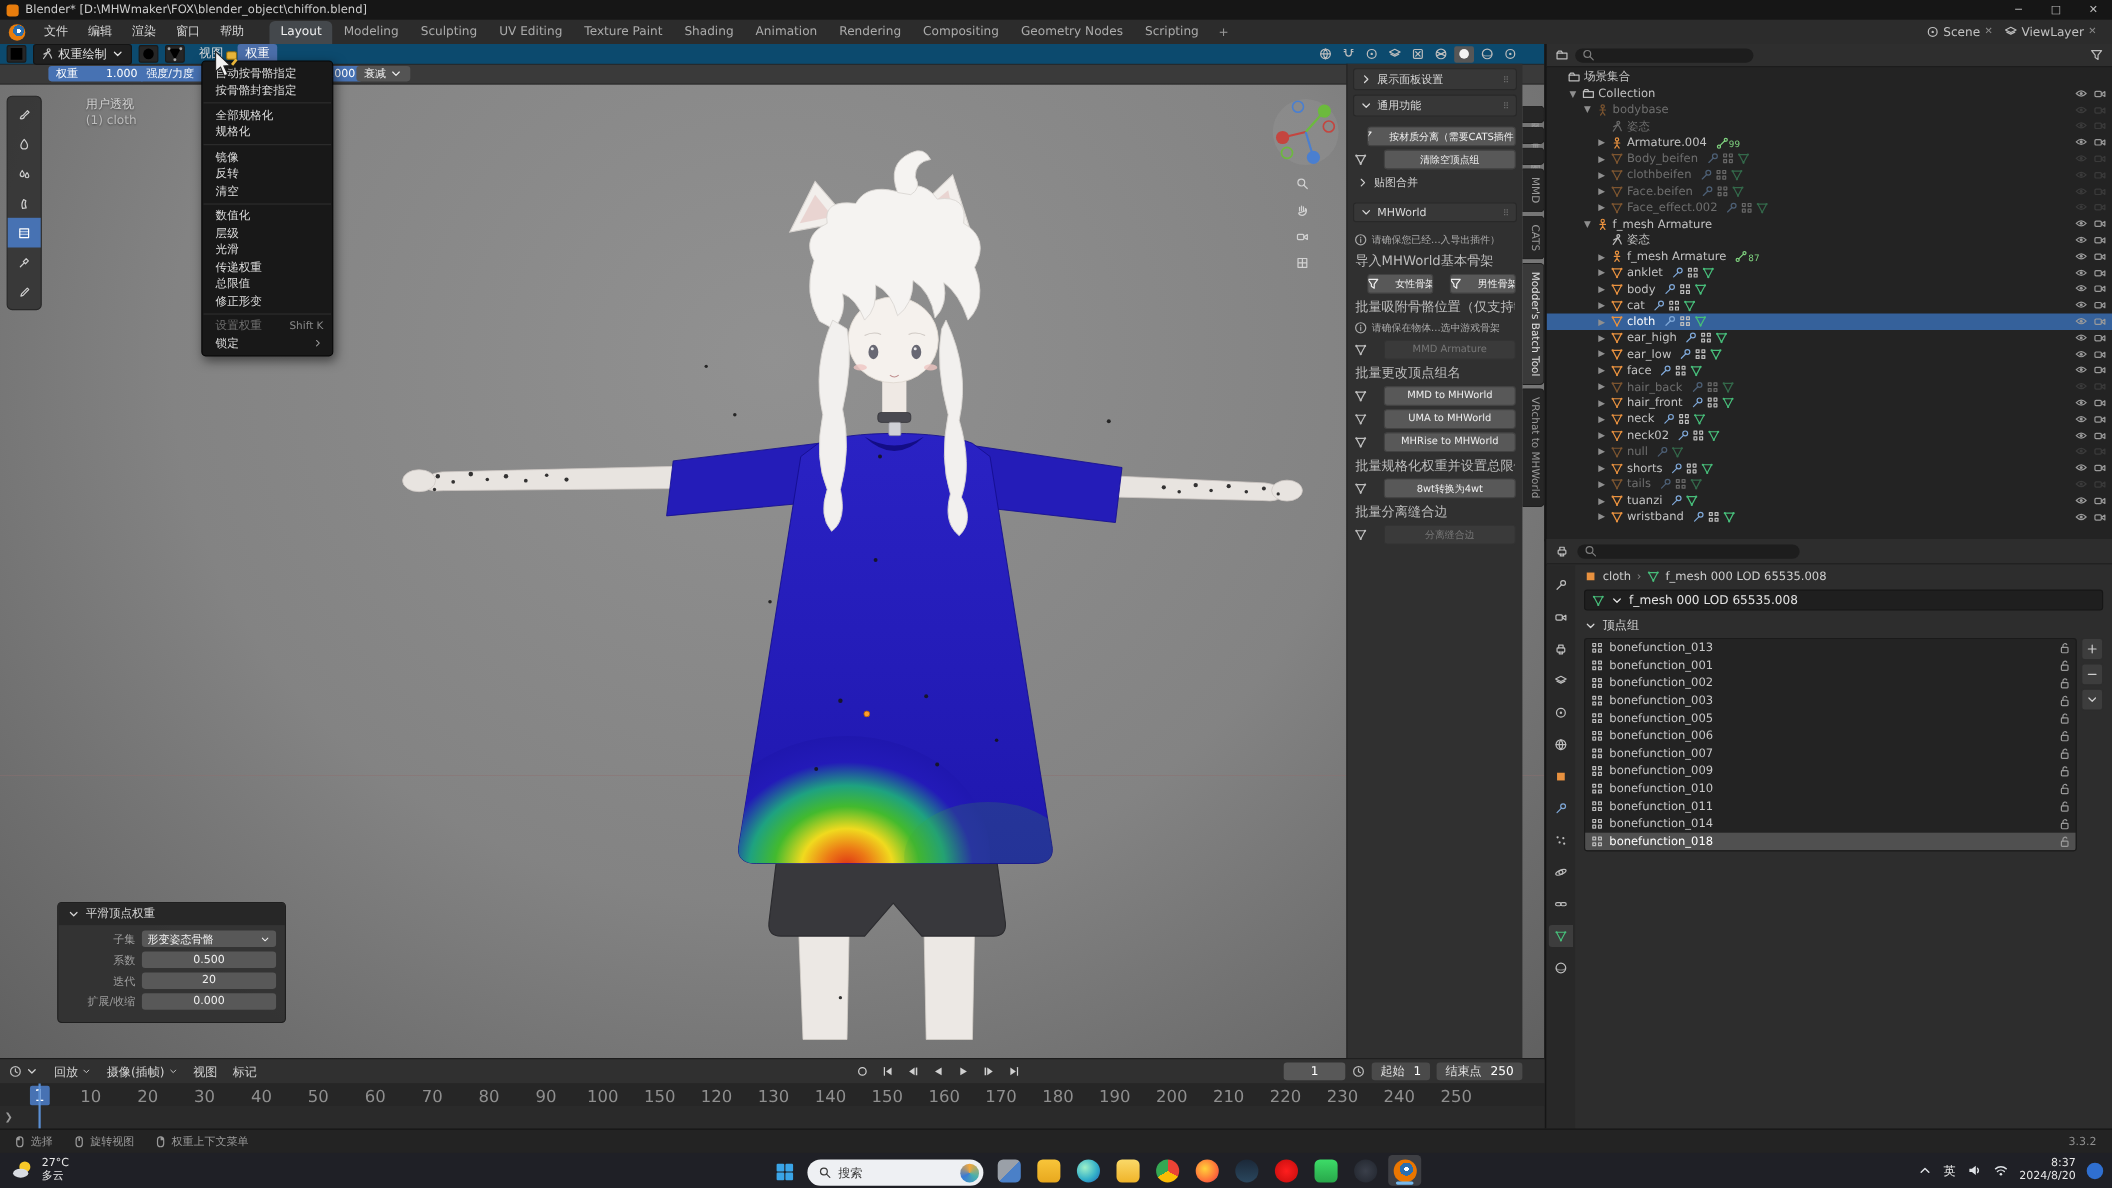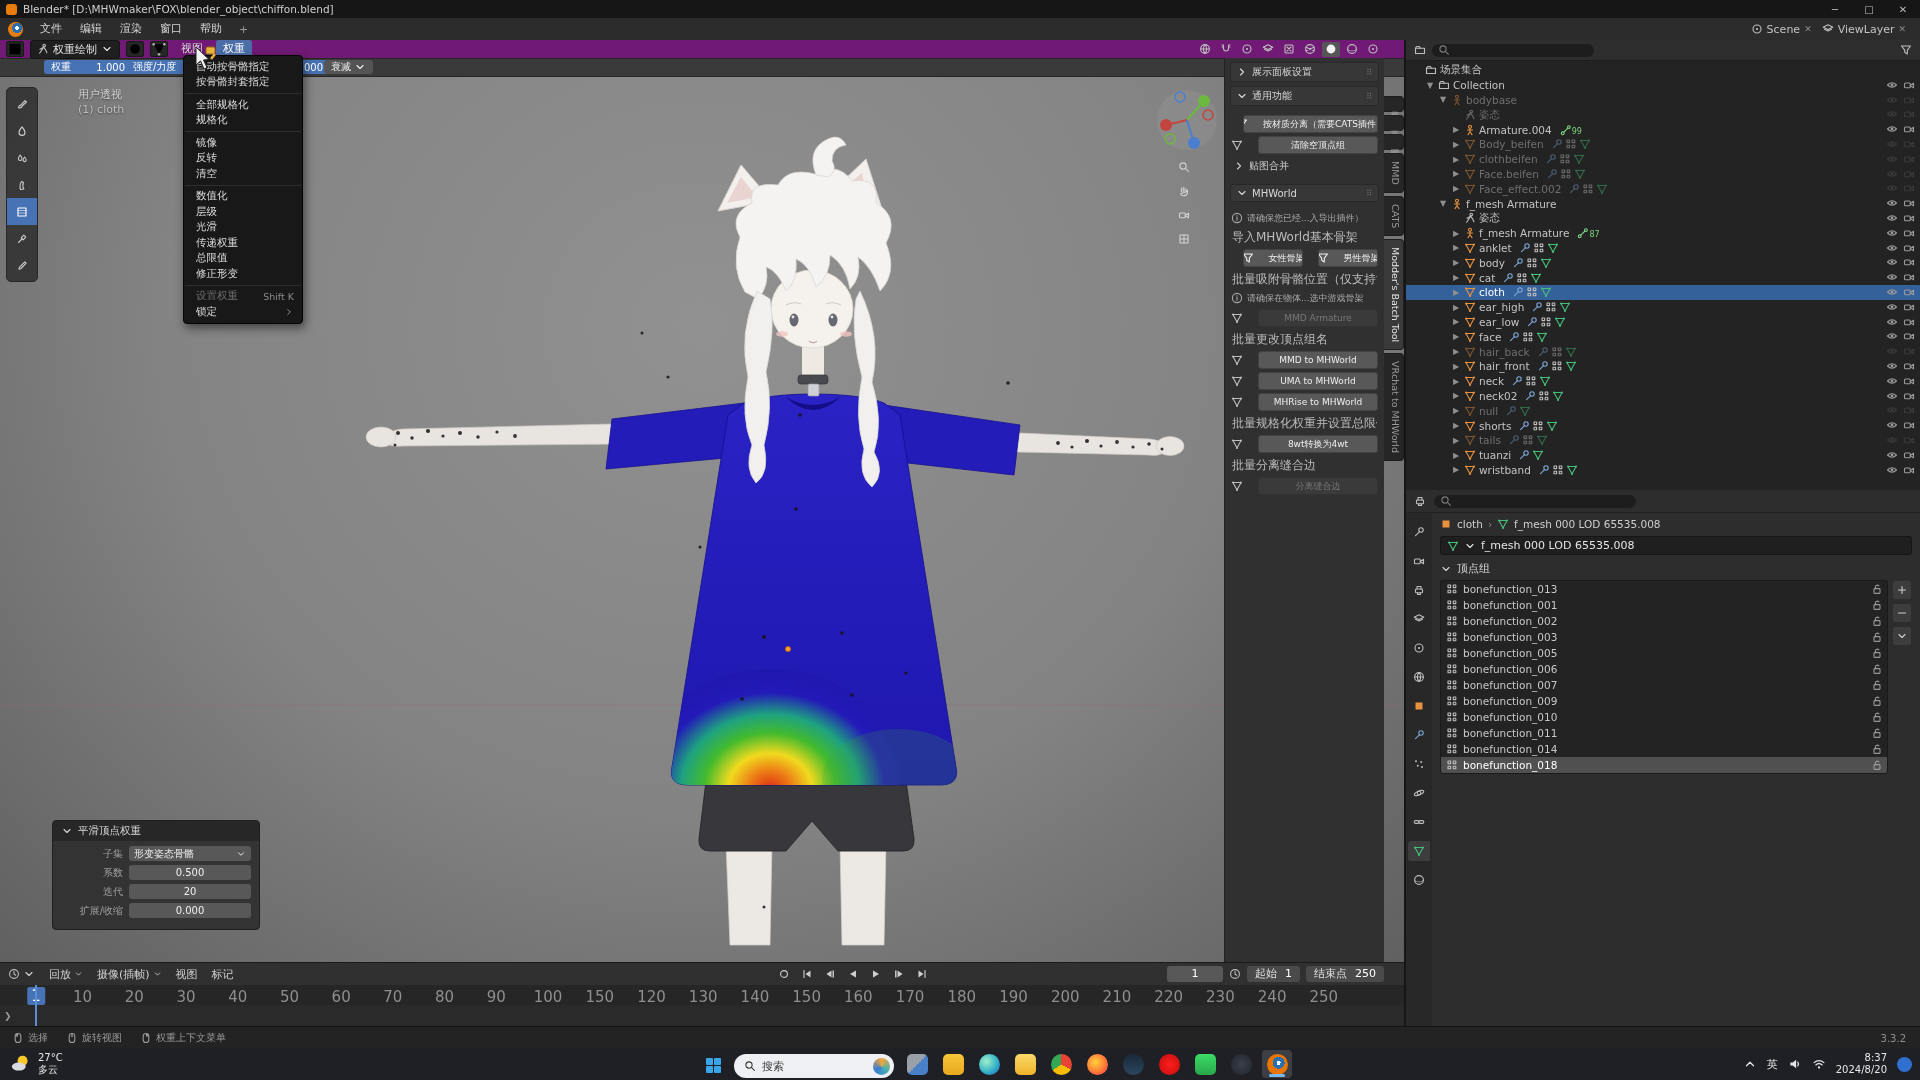--- a/index.html
+++ b/index.html
@@ -19,21 +19,21 @@
   .tb-menu{padding:0 9px;color:#d6d6d6;line-height:22px;}
   .ws-tabs{display:flex;margin-left:14px;height:100%;align-items:flex-end;}
   .ws-tab{padding:3px 10px 4px;color:#ababab;border-radius:5px 5px 0 0;line-height:14px;}
   .ws-tab.active{background:#44484c;color:#f0f0f0;}
   .ws-add{padding:3px 8px;color:#9a9a9a;}
   .top-right{margin-left:auto;display:flex;align-items:center;gap:10px;margin-right:14px;color:#c2c2c2;}
   .tr-group{display:flex;align-items:center;gap:4px;}
   .tr-x{color:#8a8a8a;font-size:9px;}
   
   .viewport{position:absolute;left:0;top:40px;width:1404px;height:986px;background:#303030;}
-  .vp-header{position:absolute;left:0;top:0;right:0;height:18px;background:#701a75;border-bottom:1px solid #262626;display:flex;align-items:center;gap:6px;padding-left:6px;}
+  .vp-header{position:absolute;left:0;top:0;right:0;height:18px;background:#0c4a6e;border-bottom:1px solid #262626;display:flex;align-items:center;gap:6px;padding-left:6px;}
   .mode-btn{display:flex;align-items:center;gap:4px;background:#1f1f1f;border:1px solid #141414;border-radius:3px;padding:1px 6px;color:#e2e2e2;}
   .sm-toggle{width:16px;height:14px;background:#262626;border:1px solid #1a1a1a;border-radius:2px;display:flex;align-items:center;justify-content:center;color:#a8a8a8;}
   .vp-menu{padding:0 7px;color:#dadada;line-height:18px;border-radius:3px;}
   .vp-menu.open{background:#4b6ea9;color:#fff;}
   .vp-right{margin-left:auto;display:flex;align-items:center;gap:3px;margin-right:22px;}
   .hicon{width:18px;height:15px;display:flex;align-items:center;justify-content:center;color:#bdbdbd;border-radius:2px;}
   .hicon.active{background:#565656;color:#f2f2f2;}
   .vp-tools{position:absolute;left:0;top:19px;right:0;height:17px;background:#3a3a3a;border-bottom:1px solid #262626;}
   .blue-slider{position:absolute;top:1px;height:14px;background:#4772b3;border-radius:3px;color:#fff;display:flex;align-items:center;justify-content:space-between;padding:0 7px;font-size:10px;}
   .grey-btn{position:absolute;top:1px;height:14px;background:#545454;border-radius:3px;color:#eee;display:flex;align-items:center;gap:3px;padding:0 7px;font-size:10px;}
@@ -172,20 +172,33 @@
 
   <div class="topbar">
     <span class="blender-icon"></span>
     <div id="menus-top" style="display:flex;">
         <div class="tb-menu">文件</div>
         <div class="tb-menu">编辑</div>
         <div class="tb-menu">渲染</div>
         <div class="tb-menu">窗口</div>
         <div class="tb-menu">帮助</div>
       </div>
+    <div class="ws-tabs" id="ws-tabs">
+        <div class="ws-tab active">Layout</div>
+        <div class="ws-tab">Modeling</div>
+        <div class="ws-tab">Sculpting</div>
+        <div class="ws-tab">UV Editing</div>
+        <div class="ws-tab">Texture Paint</div>
+        <div class="ws-tab">Shading</div>
+        <div class="ws-tab">Animation</div>
+        <div class="ws-tab">Rendering</div>
+        <div class="ws-tab">Compositing</div>
+        <div class="ws-tab">Geometry Nodes</div>
+        <div class="ws-tab">Scripting</div>
+      </div>
     <span class="ws-add">+</span>
     <div class="top-right">
       <span class="tr-group">
         <span class="icn c-grey" id="scene-ic">
             <svg viewBox="0 0 12 12">
               <circle cx="6" cy="6" r="4"></circle>
               <circle cx="6" cy="6" r="1.1" fill="currentColor" stroke="none"></circle>
             </svg>
           </span>
         <span>Scene</span>

